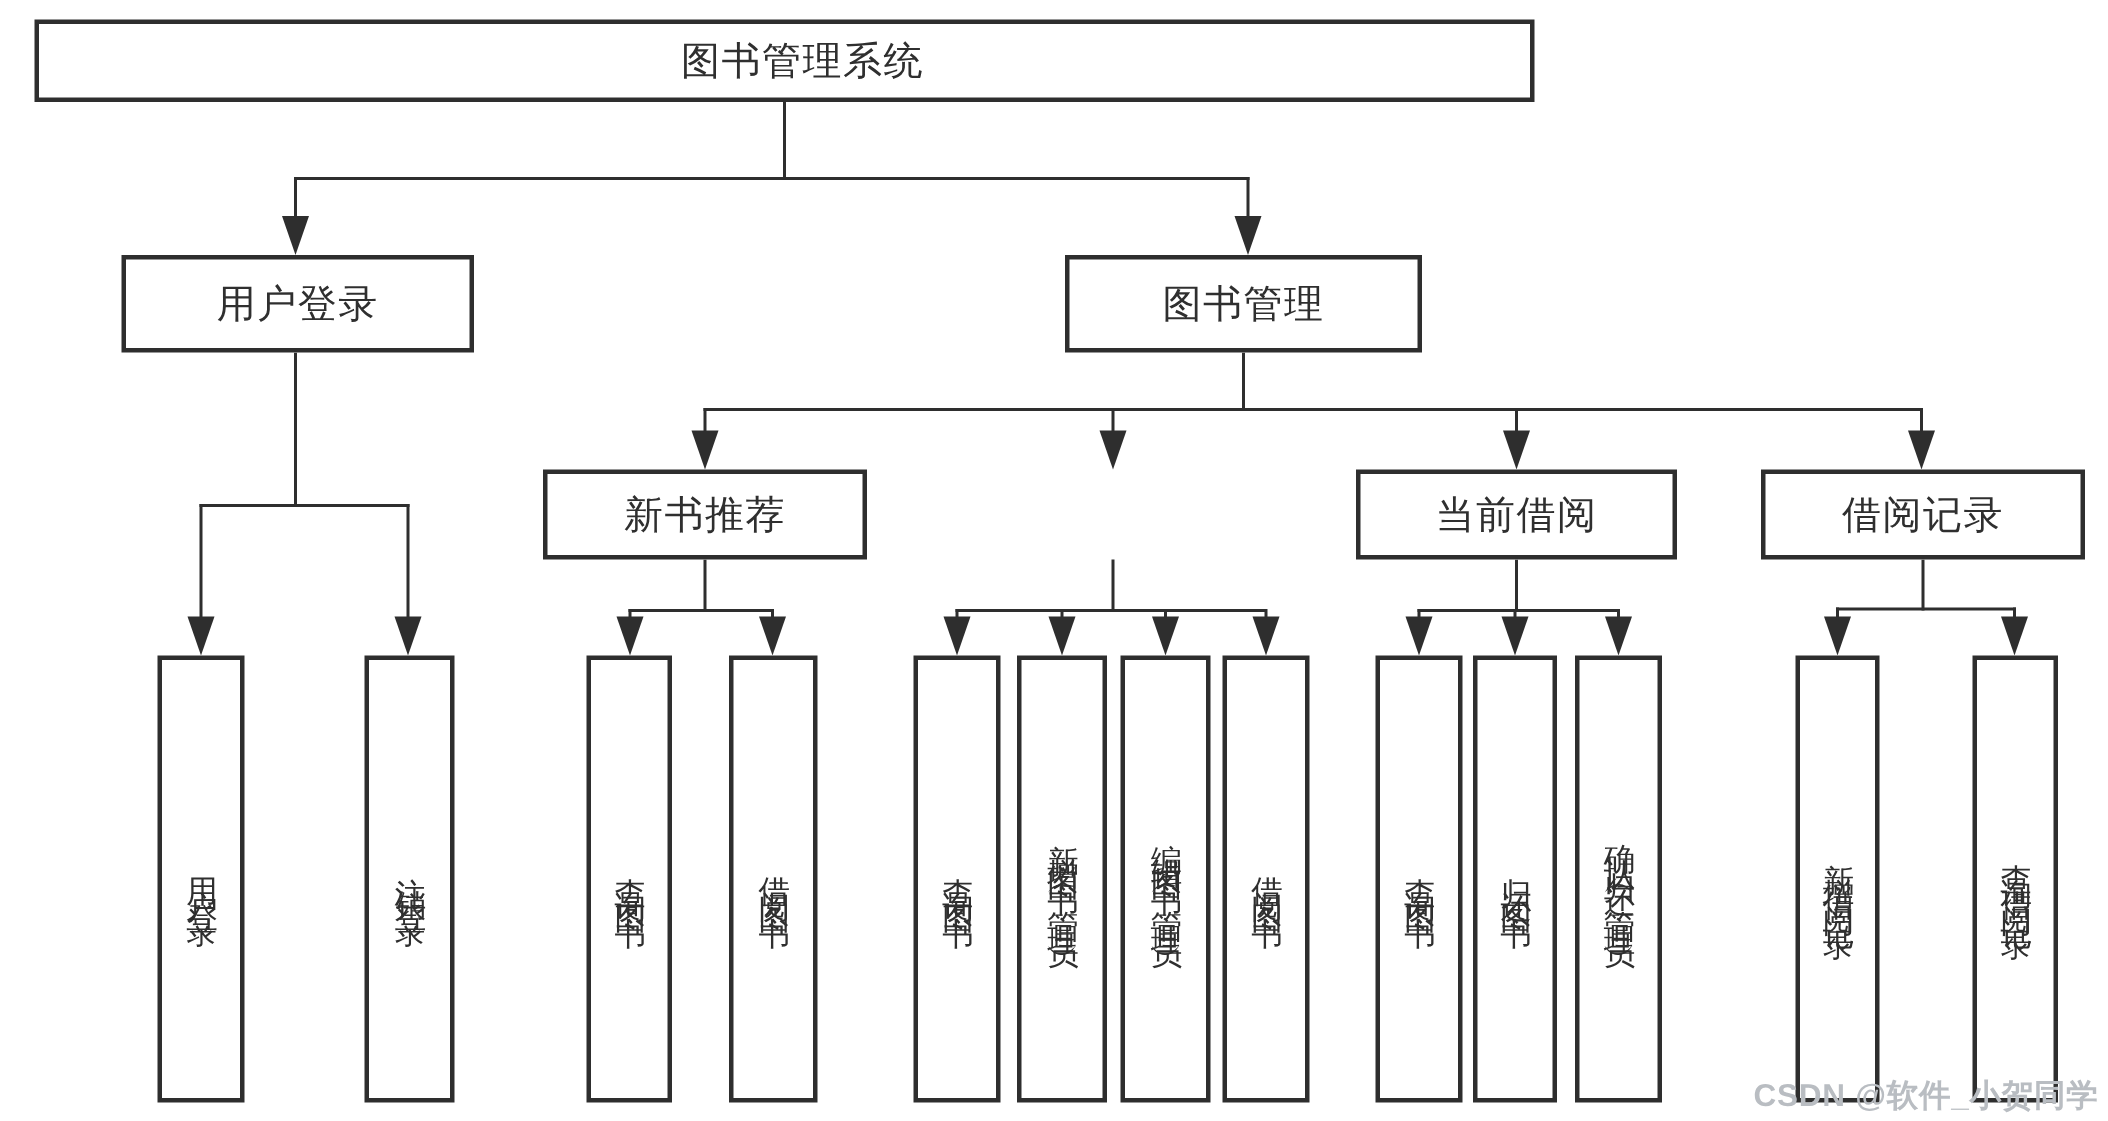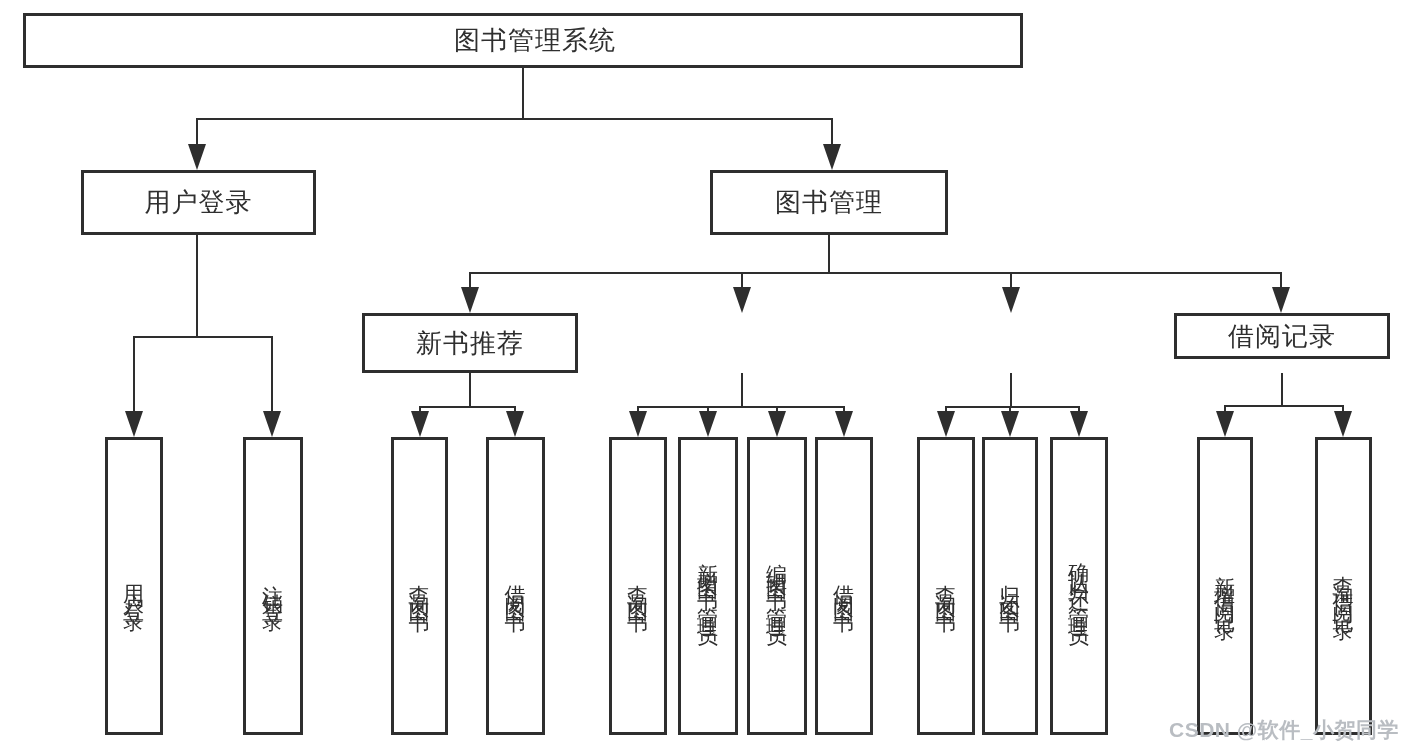--- a/index.html
+++ b/index.html
@@ -100,21 +100,24 @@
   <div class="node" style="left:81px;top:170px;width:235px;height:65px;">
     <span class="hlabel">用户登录</span>
   </div>
   <div class="node" style="left:710px;top:170px;width:238px;height:65px;">
     <span class="hlabel">图书管理</span>
   </div>
 
   <div class="node" style="left:362px;top:313px;width:216px;height:60px;">
     <span class="hlabel">新书推荐</span>
   </div>
-  <div class="node" style="left:1174px;top:313px;width:216px;height:46px;">
+  <div class="node" style="left:904px;top:313px;width:214px;height:60px;">
+    <span class="hlabel">当前借阅</span>
+  </div>
+  <div class="node" style="left:1174px;top:313px;width:216px;height:60px;">
     <span class="hlabel">借阅记录</span>
   </div>
 
   <div class="node leaf" style="left:105px;width:58px;">
     <span class="vlabel">用户登录</span>
   </div>
   <div class="node leaf" style="left:243px;width:60px;">
     <span class="vlabel">注销登录</span>
   </div>
   <div class="node leaf" style="left:391px;width:57px;">

